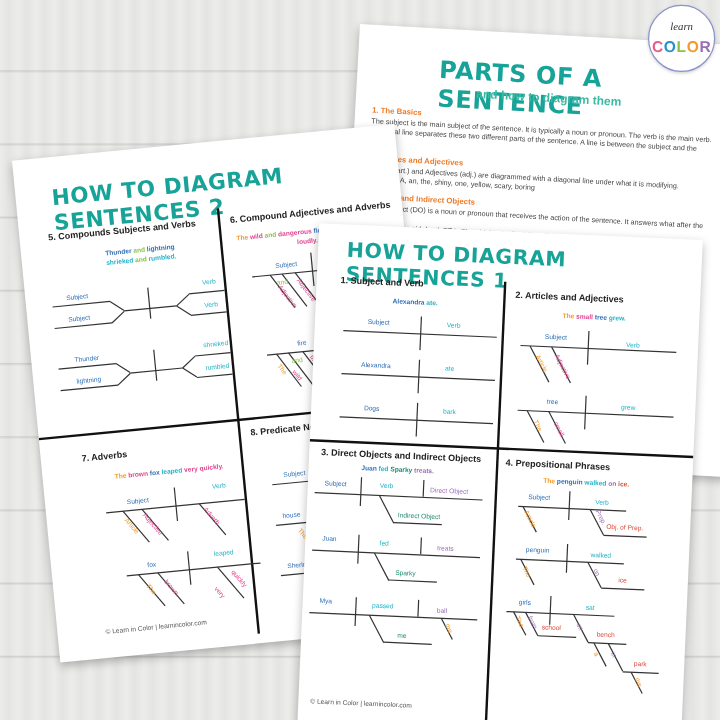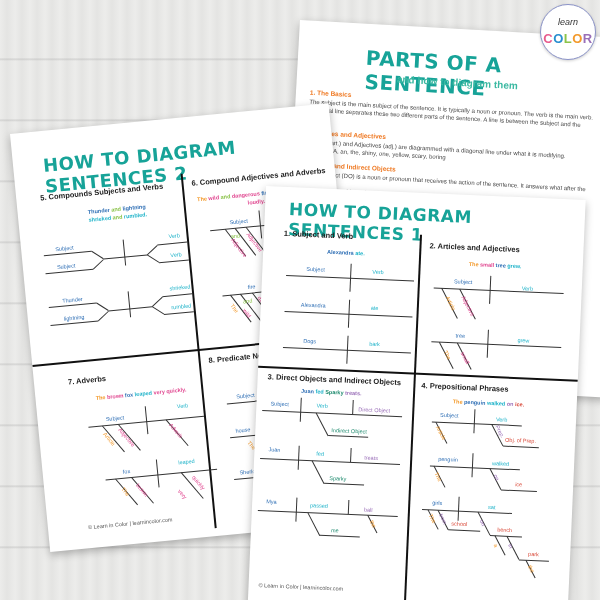--- a/index.html
+++ b/index.html
@@ -68,21 +68,21 @@
   .c-purple { color: #9a6fb8; }
   .c-red { color: #d94a3a; }
 
   
   #logo {
     position: absolute; left: 540px; top: 4px; width: 56px; height: 56px;
     border-radius: 50%; background: #fff; border: 1.5px solid #8b93c8;
     box-shadow: 0 1px 3px rgba(0,0,0,0.2);
     text-align: center;
   }
-  #logo .l1 { position: absolute; left: 0; right: 0; top: 12px; font-family: Liberation Sans, sans-serif; font-style: italic; font-size: 9px; color: #333; }
+  #logo .l1 { position: absolute; left: 0; right: 0; top: 12px; font-family: Liberation Serif, serif; font-style: italic; font-size: 9px; color: #333; }
   #logo .l2 { position: absolute; left: 0; right: 0; top: 26px; font-size: 13px; font-weight: bold; letter-spacing: 0.5px; }
   #logo .l2 span:nth-child(1) { color: #e85d8e; }
   #logo .l2 span:nth-child(2) { color: #2a8fd0; }
   #logo .l2 span:nth-child(3) { color: #8bc34a; }
   #logo .l2 span:nth-child(4) { color: #f39a2c; }
   #logo .l2 span:nth-child(5) { color: #9a6fb8; }
 </style>
 </head>
 <body>
 

